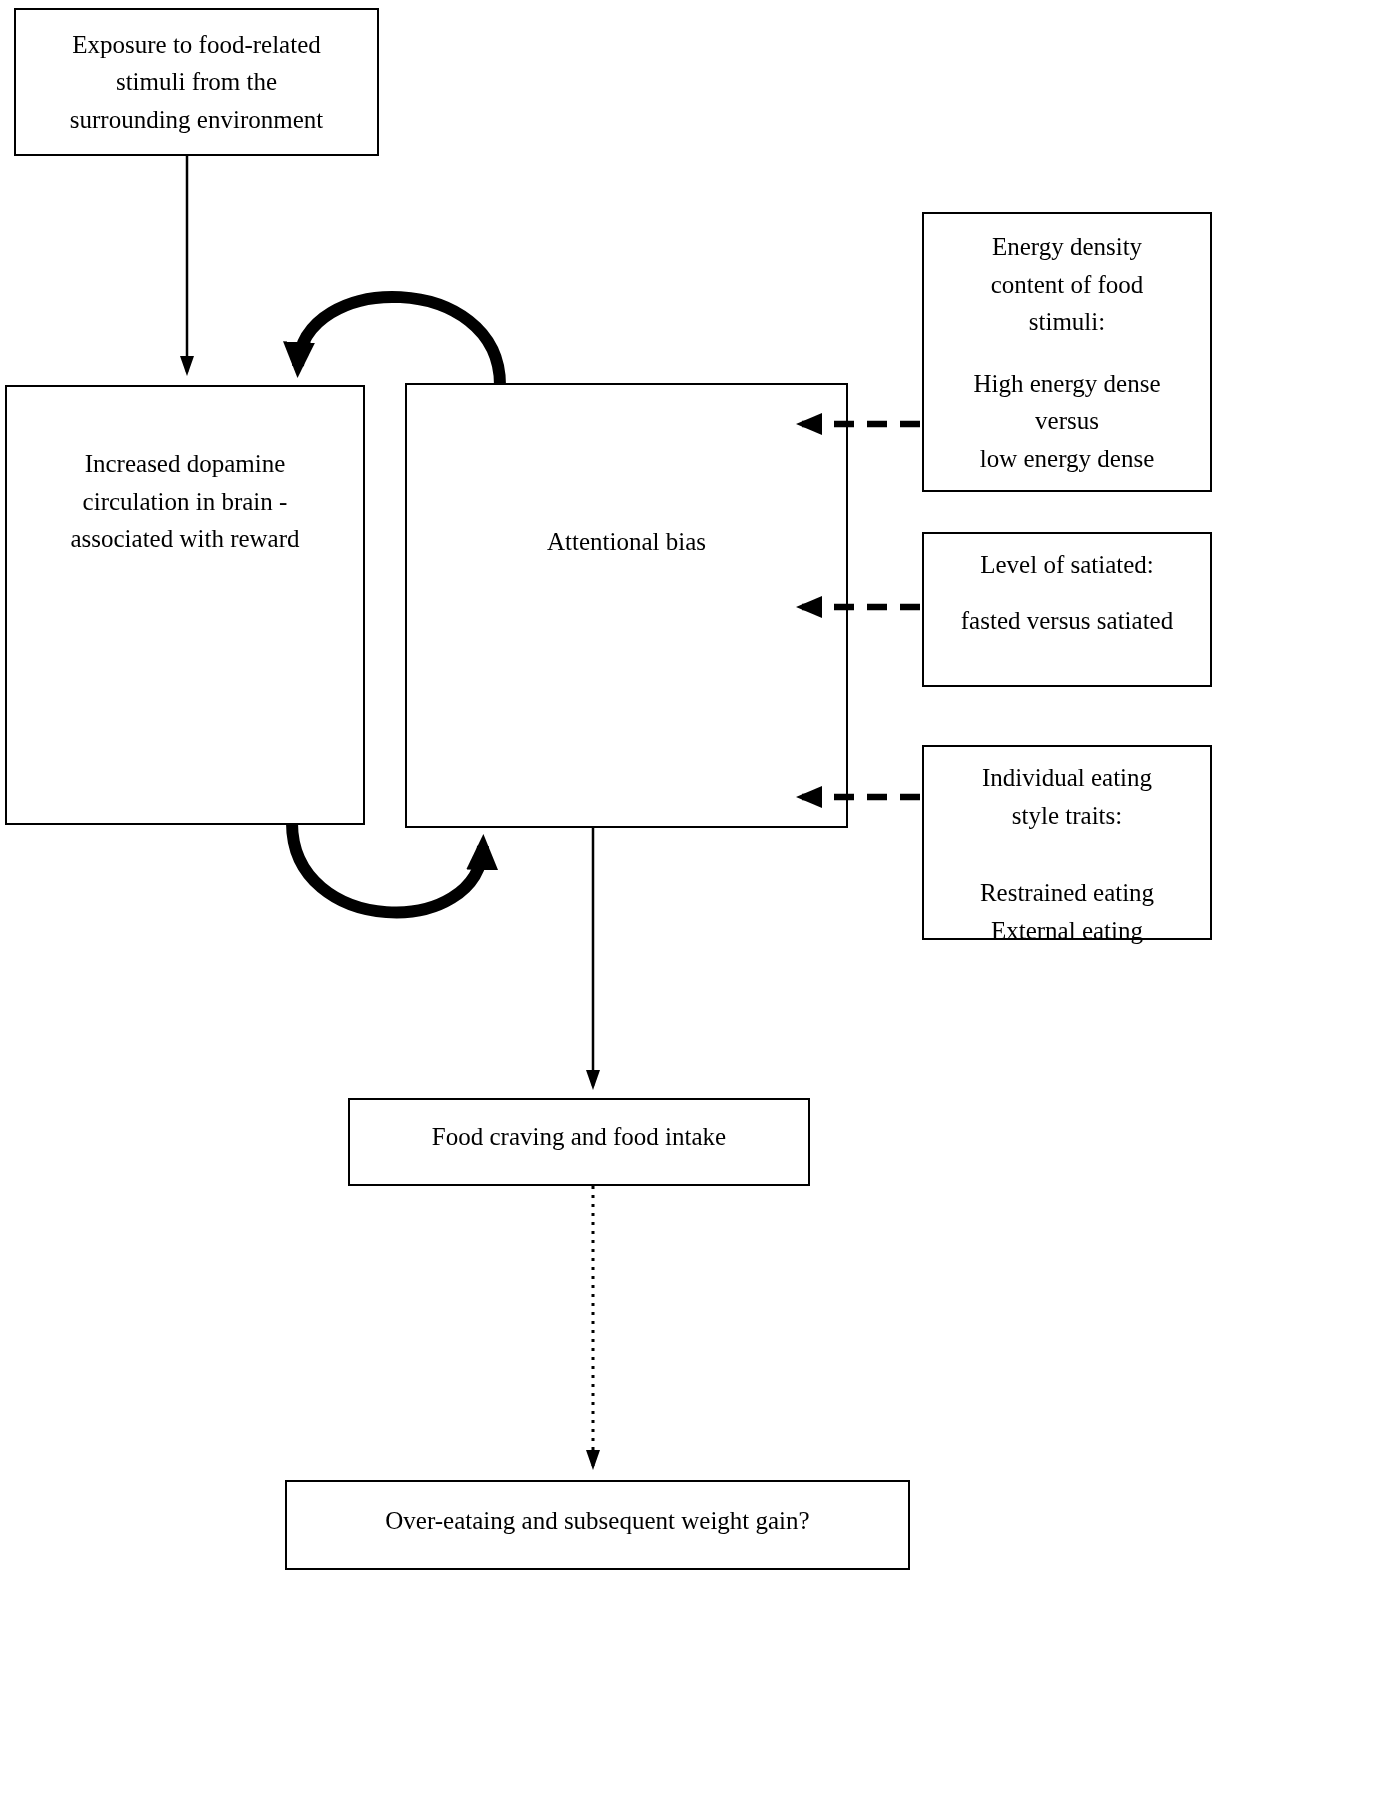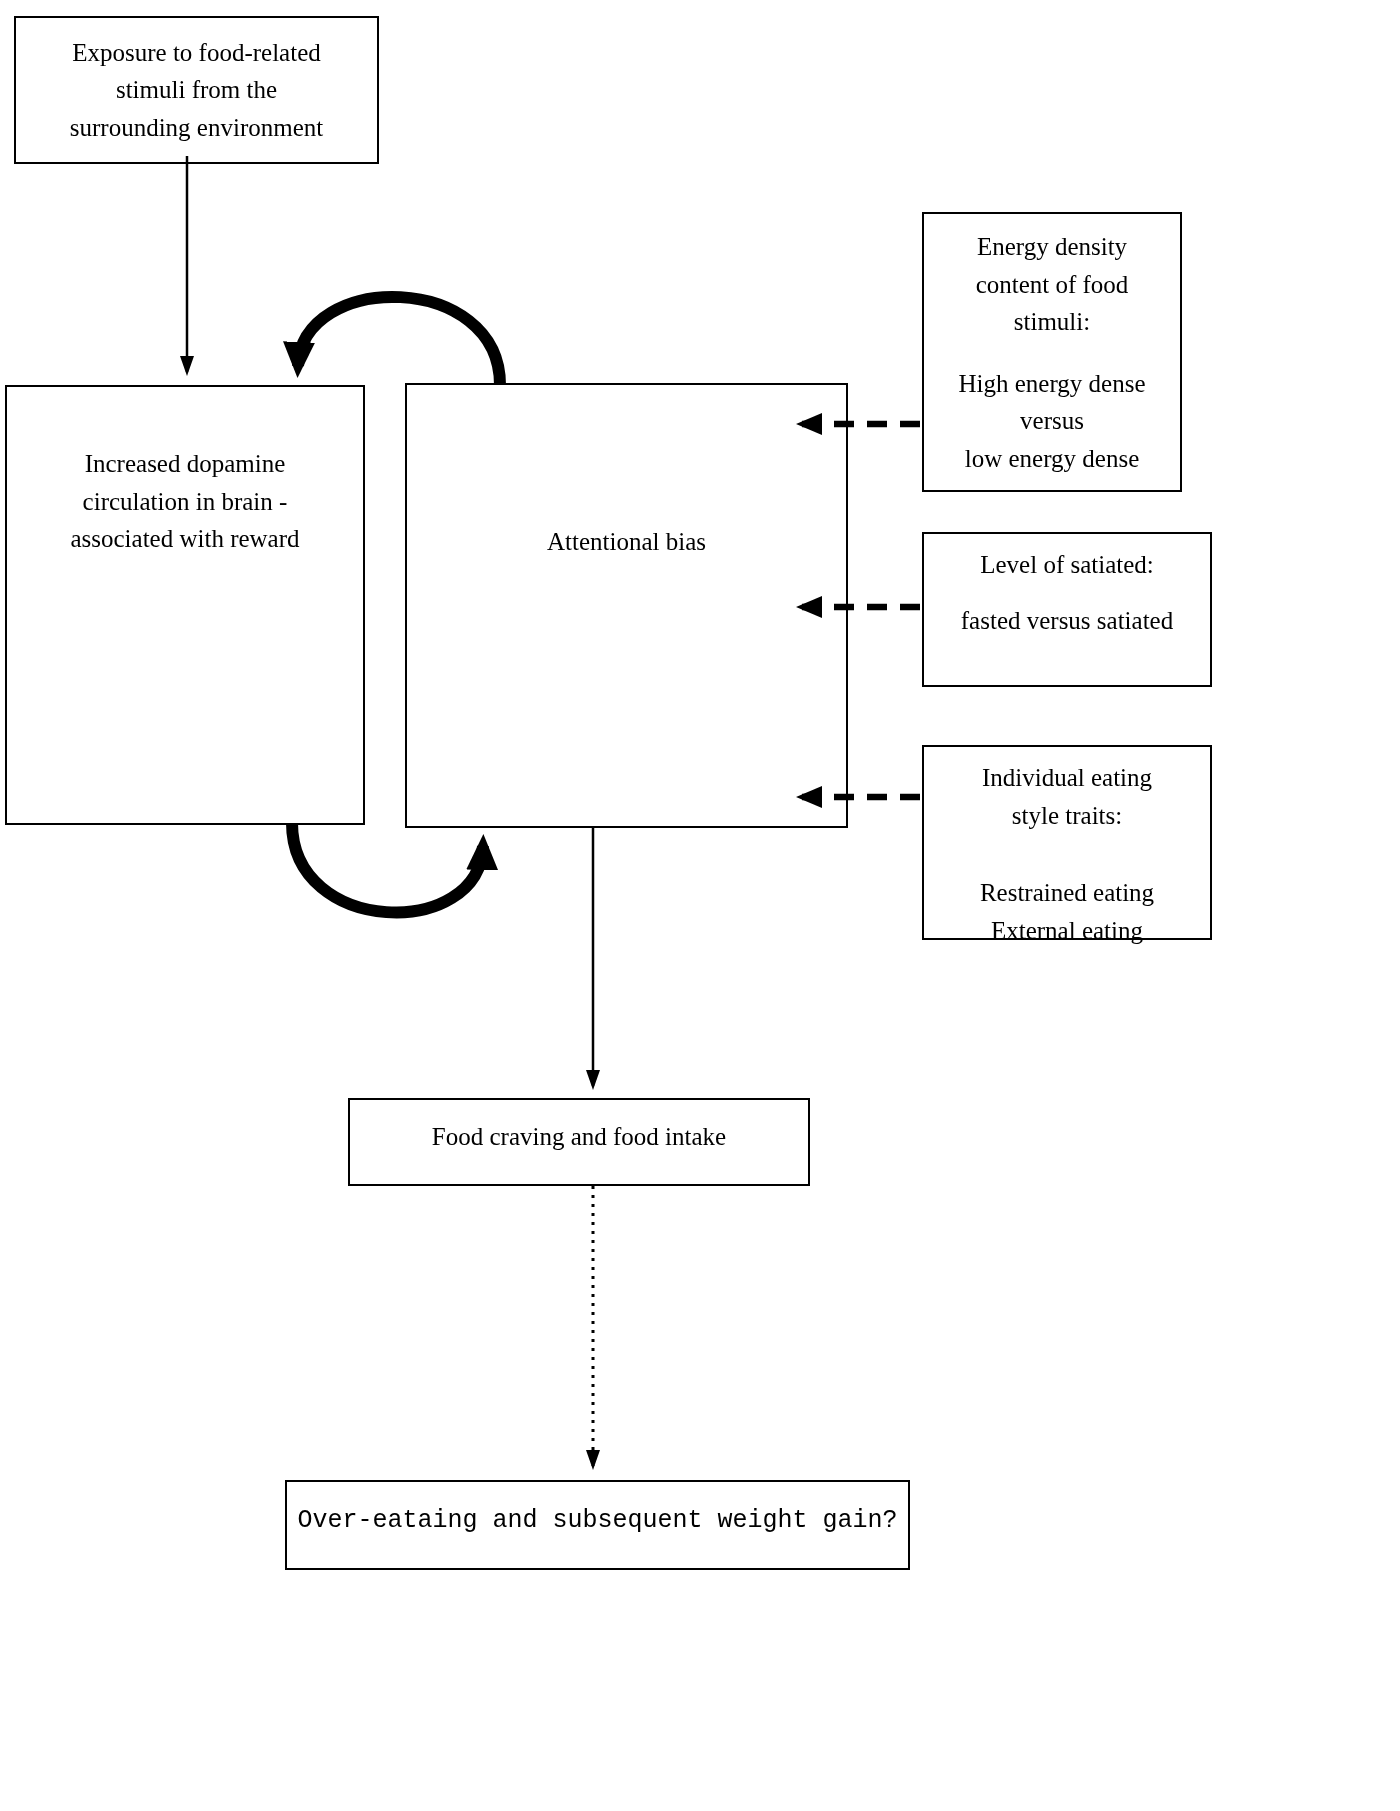--- a/index.html
+++ b/index.html
@@ -26,31 +26,31 @@
     border: 2px solid #000000;
     background: #ffffff;
     text-align: center;
     font-size: 25px;
     line-height: 1.5;
     z-index: 1;
   }
   .t { white-space: pre-line; display: block; }
   .detail { white-space: pre-line; display: block; }
 
-  #exposure   { left: 14px;  top: 8px;    width: 365px; height: 148px; display: flex; align-items: center; justify-content: center; padding: 6px 20px; margin-top: 8px; }
+  #exposure   { left: 14px;  top: 8px;    width: 365px; height: 148px; display: flex; align-items: center; justify-content: center; padding: 6px 20px; }
   #dopamine   { left: 5px;   top: 385px;  width: 360px; height: 440px; padding-top: 58px; }
   #attentional{ left: 405px; top: 383px;  width: 443px; height: 445px; padding-top: 138px; }
-  #energy     { left: 922px; top: 212px;  width: 260px; height: 280px; padding-top: 14px; }
+  #energy     { left: 922px; top: 212px;  width: 290px; height: 280px; padding-top: 14px; }
   #energy .detail { margin-top: 24px; }
   #satiation  { left: 922px; top: 532px;  width: 290px; height: 155px; padding-top: 12px; }
   #satiation .detail { margin-top: 18px; }
   #eating     { left: 922px; top: 745px;  width: 290px; height: 195px; padding-top: 12px; }
   #eating .detail { margin-top: 40px; }
   #craving    { left: 348px; top: 1098px; width: 462px; height: 88px;  display: flex; align-items: center; justify-content: center; padding-bottom: 10px; }
-  #weight     { left: 285px; top: 1480px; width: 625px; height: 90px;  display: flex; align-items: center; justify-content: center; padding-bottom: 8px; font-family: Liberation Mono, monospace; }
+  #weight     { left: 285px; top: 1480px; width: 625px; height: 90px;  display: flex; align-items: center; justify-content: center; padding-bottom: 8px; }
 </style>
 </head>
 <body>
 
 <div class="canvas">
 
   <svg class="arrows" width="1400" height="1811" viewBox="0 0 1400 1811" xmlns="http://www.w3.org/2000/svg">
     <defs>
       <marker id="m-thin" viewBox="0 0 20 14" markerWidth="20" markerHeight="14" refX="16" refY="7" orient="auto" markerUnits="userSpaceOnUse">
         <path d="M0,0 L20,7 L0,14 z" fill="#000000"></path>

